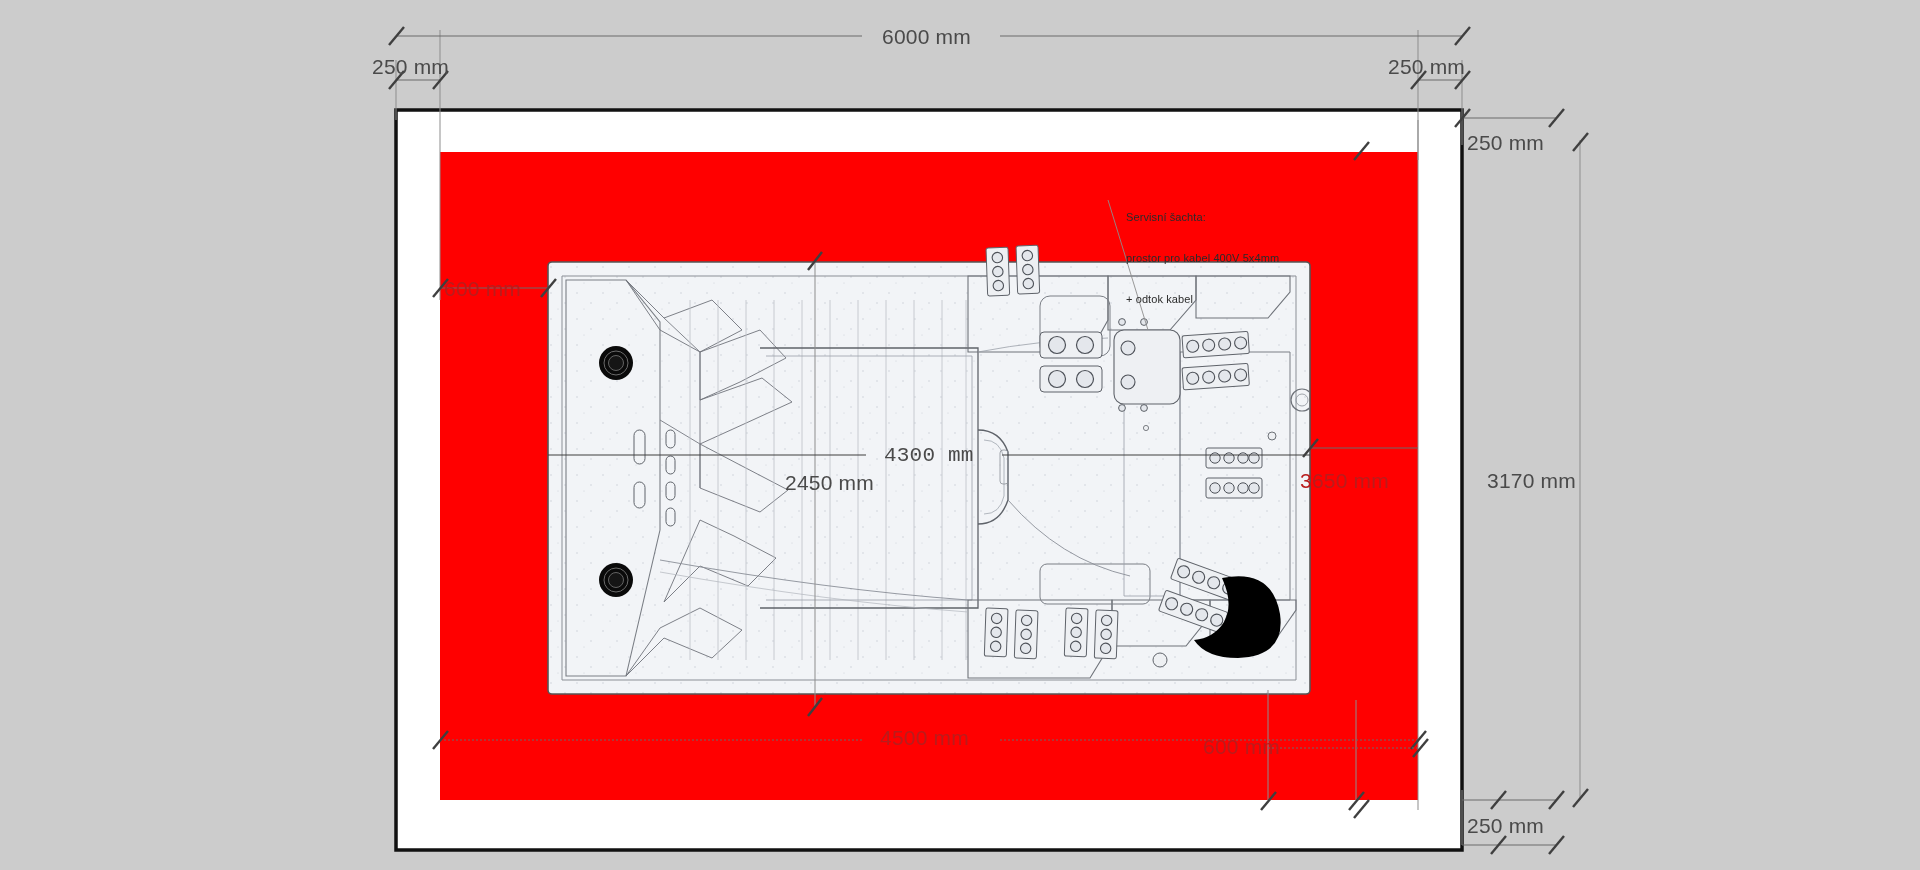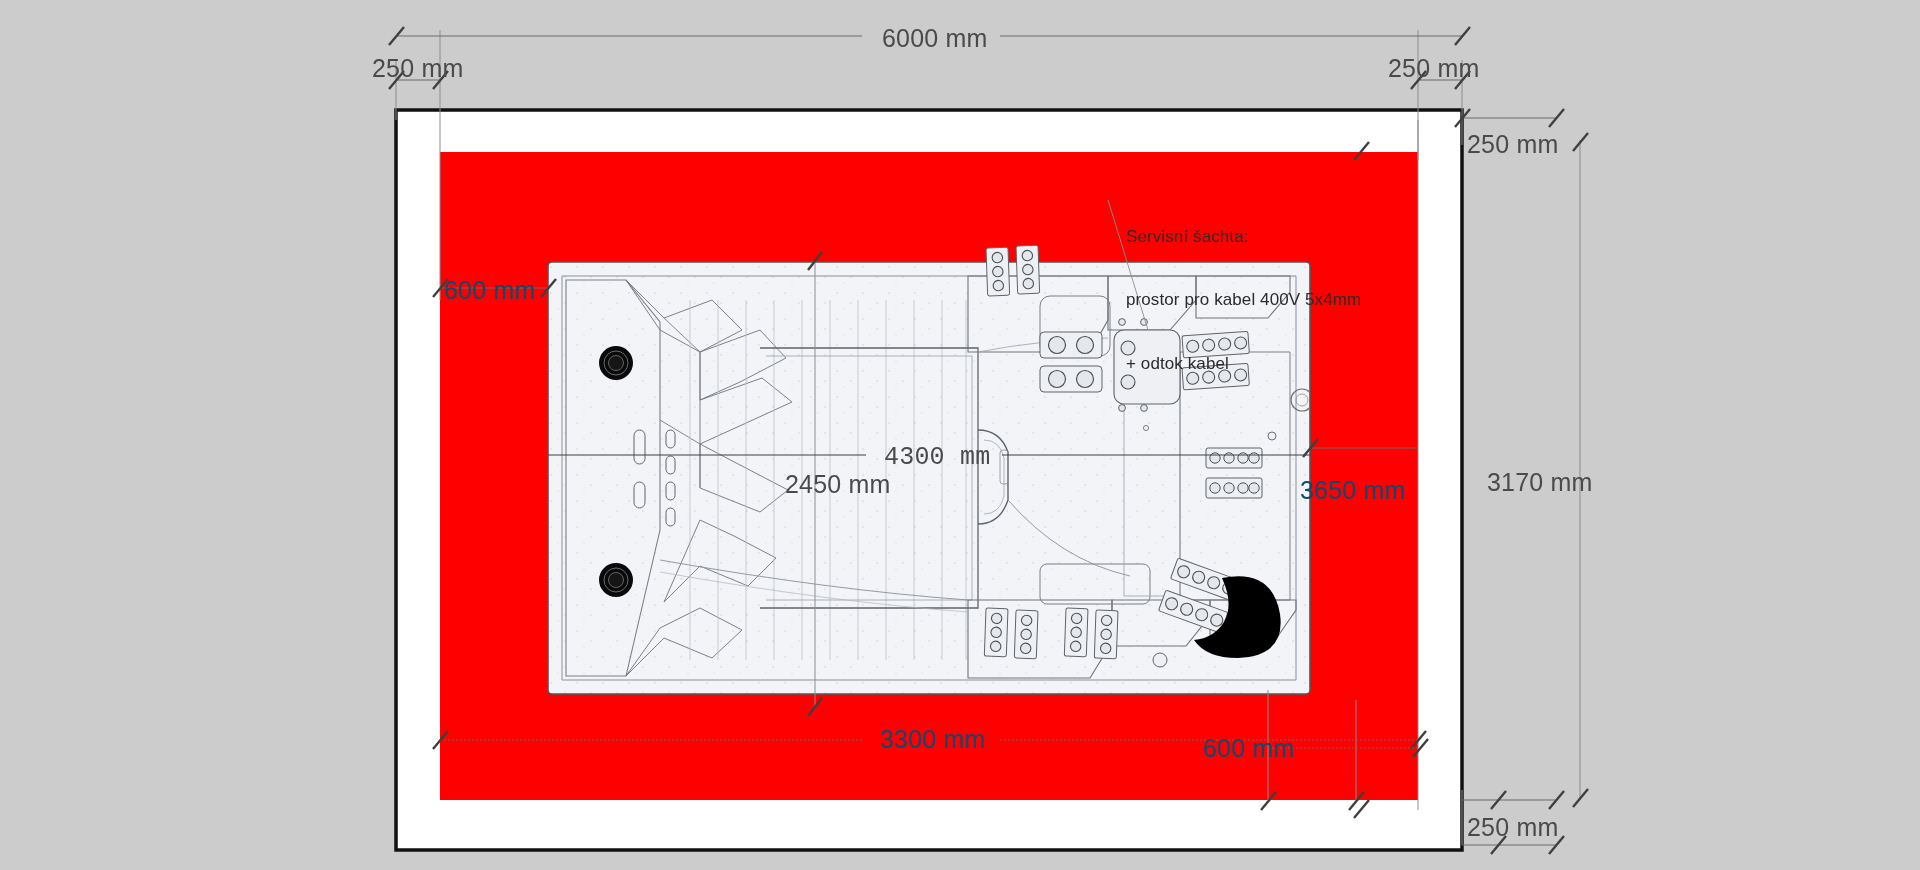--- a/index.html
+++ b/index.html
@@ -15,31 +15,31 @@
     background: #cccccc;
   }
   #stage svg.layer {
     position: absolute; left: 0; top: 0;
     width: 1920px; height: 870px;
     overflow: visible;
   }
   .dimtext {
     position: absolute;
     font-family: "Liberation Sans", sans-serif;
-    font-size: 25px;
+    font-size: 21px;
     color: #4a4a4a;
     white-space: nowrap;
     letter-spacing: 0.2px;
     line-height: 1;
   }
-  .dimtext.onred { color: #0c4a6e; text-align: right; }
+  .dimtext.onred { color: #b91c1c; text-align: right; }
   .note {
     position: absolute;
     font-family: "Liberation Sans", sans-serif;
-    font-size: 17px;
+    font-size: 11px;
     color: #2b2b2b;
     white-space: pre;
     line-height: 1.25;
     letter-spacing: 0.1px;
   }
 </style>
 </head>
 <body>
 
 <div id="stage">
@@ -365,23 +365,23 @@
   <div class="dimtext" style="left:1388px; top:56px;">250 mm</div>
 
   <div class="dimtext" style="left:1467px; top:132px;">250 mm</div>
 
   <div class="dimtext onred" style="left:444px; top:278px;">600 mm</div>
 
   <div class="dimtext" style="left:884px; top:445px;font-family:Liberation Mono, monospace;">4300 mm</div>
 
   <div class="dimtext" style="left:785px; top:472px;">2450 mm</div>
 
-  <div class="dimtext onred" style="left:1300px; top:470px;margin-top:8px;">3650 mm</div>
+  <div class="dimtext onred" style="left:1300px; top:470px;">3650 mm</div>
 
   <div class="dimtext" style="left:1487px; top:470px;">3170 mm</div>
 
-  <div class="dimtext onred" style="left:880px; top:727px;">3300 mm</div>
+  <div class="dimtext onred" style="left:880px; top:727px;">4500 mm</div>
 
   <div class="dimtext onred" style="left:1203px; top:736px;">600 mm</div>
 
   <div class="dimtext" style="left:1467px; top:815px;">250 mm</div>
 
 </div>
 
 </body></html>

